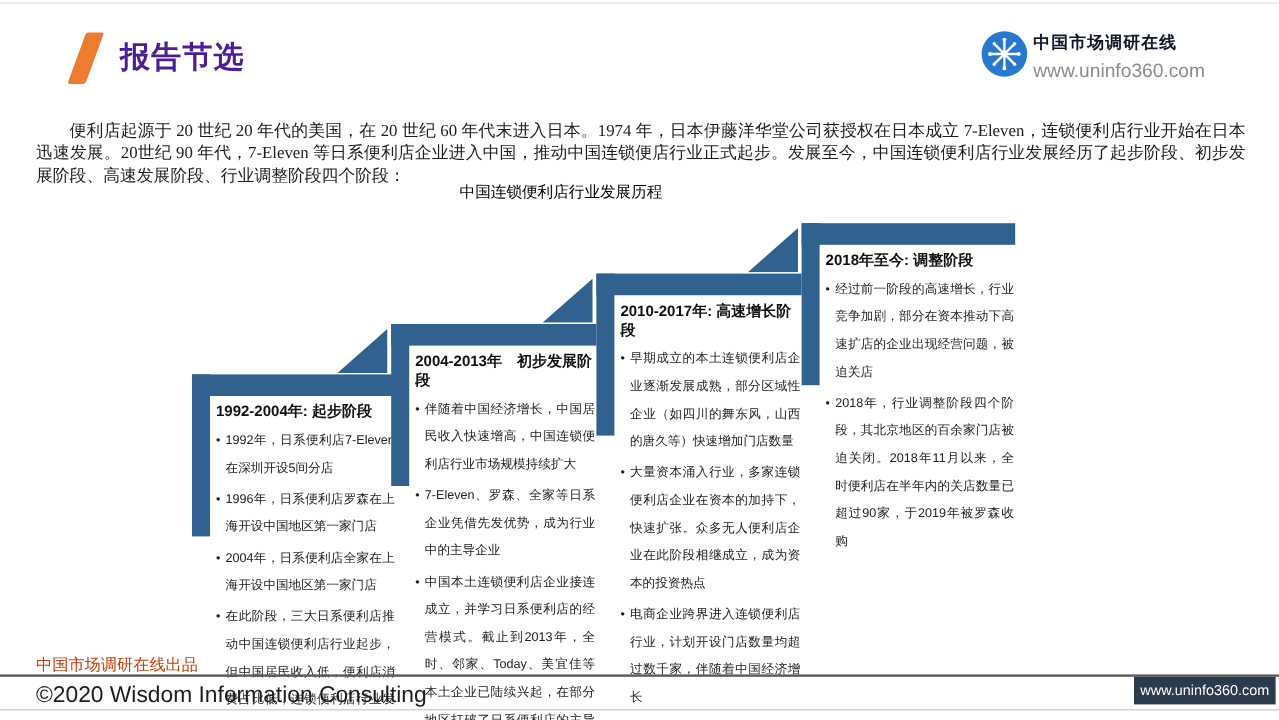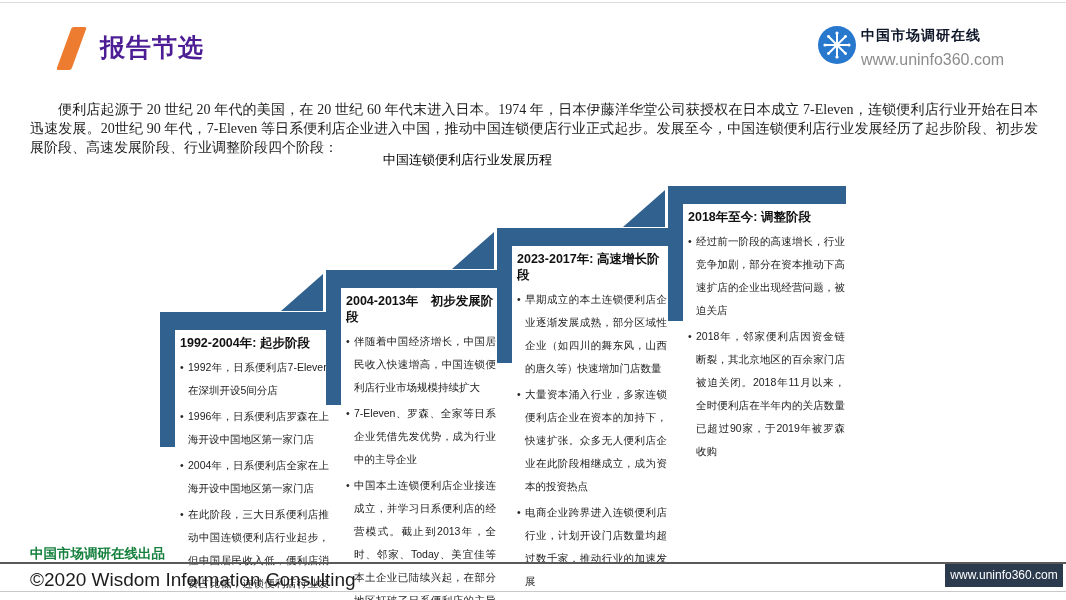--- a/index.html
+++ b/index.html
@@ -38,21 +38,21 @@
   .stage-list li{position:relative;padding-left:8px;margin-bottom:3px;font-size:10.5px;
                  line-height:23px;color:#222;text-align:justify;}
   .stage-list li::before{content:"•";position:absolute;left:0;top:0;color:#222;}
   .tri{position:absolute;width:42px;height:37px;background:#31618F;
        clip-path:polygon(0 100%,100% 100%,100% 0);}
   .tri-1{left:281px;top:274px;}
   .tri-2{left:452px;top:232px;}
   .tri-3{left:623px;top:190px;}
 
   
-  .producer{position:absolute;left:30px;top:545px;font-size:13.5px;color:#15803d;font-weight:bold;}
+  .producer{position:absolute;left:30px;top:545px;font-size:13.5px;color:#c2410c;}
   .footer-rule{position:absolute;left:0;top:562px;width:1066px;height:2px;background:#5a5a5a;}
   .copyright{position:absolute;left:30px;top:569px;font-size:19px;color:#1c1c1c;}
   .badge{position:absolute;left:945px;top:564px;width:118px;height:23px;background:#2B3A4D;
          color:#ffffff;font-size:12px;line-height:23px;text-align:center;}
   .bottomline{position:absolute;left:0;top:591px;width:1066px;height:1px;background:#c9c9c9;}
 </style>
 </head>
 <body>
 
 <div class="page">
@@ -118,39 +118,39 @@
       </ul>
     </div>
   </section>
 
   <div class="tri tri-2"></div>
 
   <section class="stage stage-2">
     <div class="bar-top"></div>
     <div class="bar-left"></div>
     <div class="stage-body">
-      <h3 class="stage-title">2023-2017年: 高速增长阶段</h3>
+      <h3 class="stage-title">2010-2017年: 高速增长阶段</h3>
       <ul class="stage-list">
         <li>早期成立的本土连锁便利店企业逐渐发展成熟，部分区域性企业（如四川的舞东风，山西的唐久等）快速增加门店数量</li>
         <li>大量资本涌入行业，多家连锁便利店企业在资本的加持下，快速扩张。众多无人便利店企业在此阶段相继成立，成为资本的投资热点</li>
-        <li>电商企业跨界进入连锁便利店行业，计划开设门店数量均超过数千家，推动行业的加速发展</li>
+        <li>电商企业跨界进入连锁便利店行业，计划开设门店数量均超过数千家，伴随着中国经济增长</li>
       </ul>
     </div>
   </section>
 
   <div class="tri tri-3"></div>
 
   <section class="stage stage-3">
     <div class="bar-top"></div>
     <div class="bar-left"></div>
     <div class="stage-body">
       <h3 class="stage-title">2018年至今: 调整阶段</h3>
       <ul class="stage-list">
         <li>经过前一阶段的高速增长，行业竞争加剧，部分在资本推动下高速扩店的企业出现经营问题，被迫关店</li>
-        <li>2018年，邻家便利店因资金链断裂，其北京地区的百余家门店被迫关闭。2018年11月以来，全时便利店在半年内的关店数量已超过90家，于2019年被罗森收购</li>
+        <li>2018年，行业调整阶段四个阶段，其北京地区的百余家门店被迫关闭。2018年11月以来，全时便利店在半年内的关店数量已超过90家，于2019年被罗森收购</li>
       </ul>
     </div>
   </section>
 
   <div class="producer">中国市场调研在线出品</div>
   <div class="footer-rule"></div>
   <div class="copyright">©2020 Wisdom Information Consulting</div>
   <div class="badge">www.uninfo360.com</div>
   <div class="bottomline"></div>
 </div>

